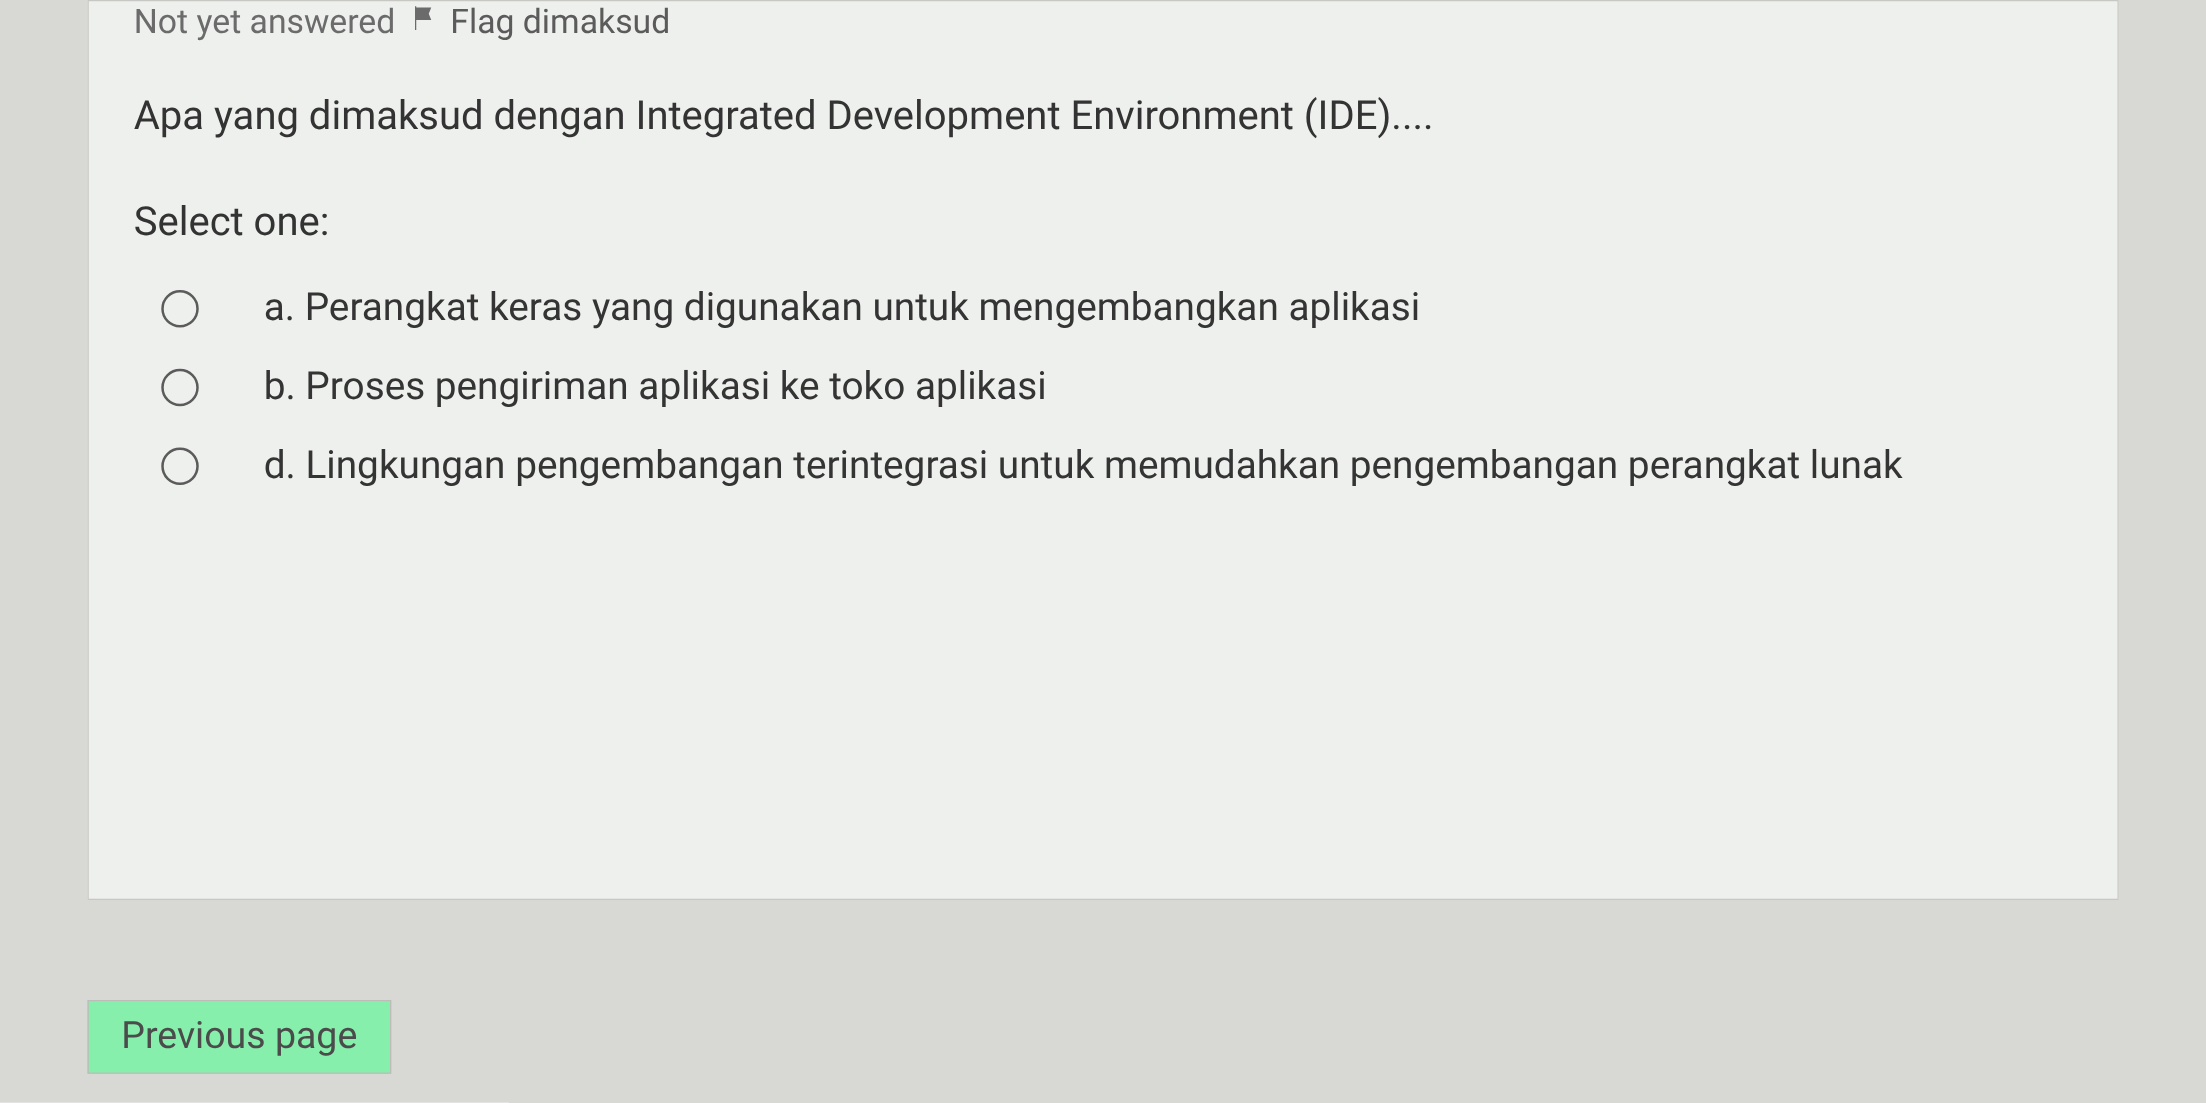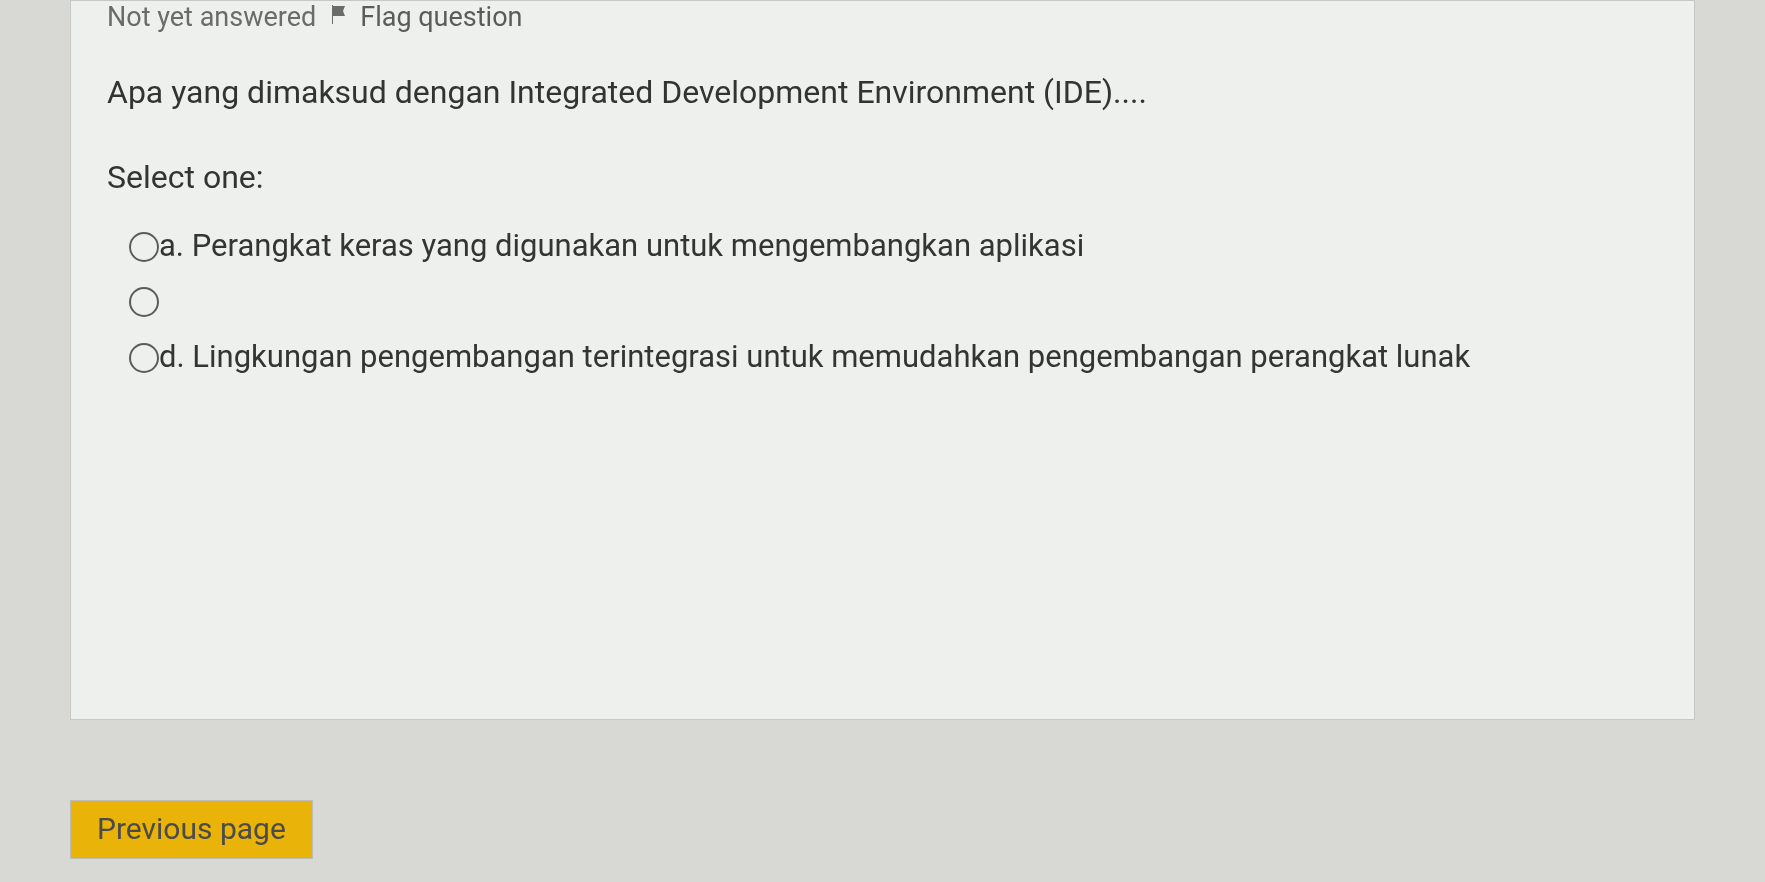--- a/index.html
+++ b/index.html
@@ -65,20 +65,21 @@
       margin-bottom: 28px;
     }
     .options {
       display: flex;
       flex-direction: column;
       gap: 18px;
     }
     .option-row {
       display: flex;
       align-items: center;
+      gap: 52px;
       padding-left: 22px;
     }
     .radio-input {
       appearance: none;
       -webkit-appearance: none;
       width: 30px;
       height: 30px;
       border: 2.5px solid #5b5b5b;
       border-radius: 50%;
       background: transparent;
@@ -100,56 +101,57 @@
       font-size: 31px;
       color: #343434;
       line-height: 1.45;
       cursor: pointer;
     }
     .nav-bar {
       margin: 80px 70px 0 70px;
       display: flex;
     }
     .prev-btn {
-      background: #eab308;
+      background: #86efac;
       border: 1px solid #bcbcb8;
       color: #4b4b4b;
       font-size: 30px;
       padding: 10px 26px 12px 26px;
       cursor: pointer;
       font-family: inherit;
     }
   </style>
 </head>
 <body>
 
 <div class="quiz-container">
   <div class="quiz-header">
     <span class="status-badge">Not yet answered</span>
     <a class="flag-link">
       <span class="flag-icon">
         <svg viewBox="0 0 24 24">
             <path d="M4 22V3h1v1h12l-2 5 2 5H5v8H4z" fill="#6b6b6b" stroke="none"></path>
           </svg>
       </span>
-      <span>Flag question</span>
+      <span>Flag dimaksud</span>
     </a>
   </div>
 
   <div class="question-body">
     <div class="question-text">Apa yang dimaksud dengan Integrated Development Environment (IDE)....</div>
     <div class="select-one-label">Select one:</div>
 
     <div class="options">
       <div class="option-row">
         <input type="radio" name="q" class="radio-input" style="">
         <label class="option-label">a. Perangkat keras yang digunakan untuk mengembangkan aplikasi</label>
       </div>
       <div class="option-row">
         <input type="radio" name="q" class="radio-input" style="">
+        <label class="option-label">b. Proses pengiriman aplikasi ke toko aplikasi</label>
       </div>
       <div class="option-row">
         <input type="radio" name="q" class="radio-input" style="">
         <label class="option-label">d. Lingkungan pengembangan terintegrasi untuk memudahkan pengembangan perangkat lunak</label>
       </div>
     </div>
   </div>
 </div>
 
 <div class="nav-bar">

